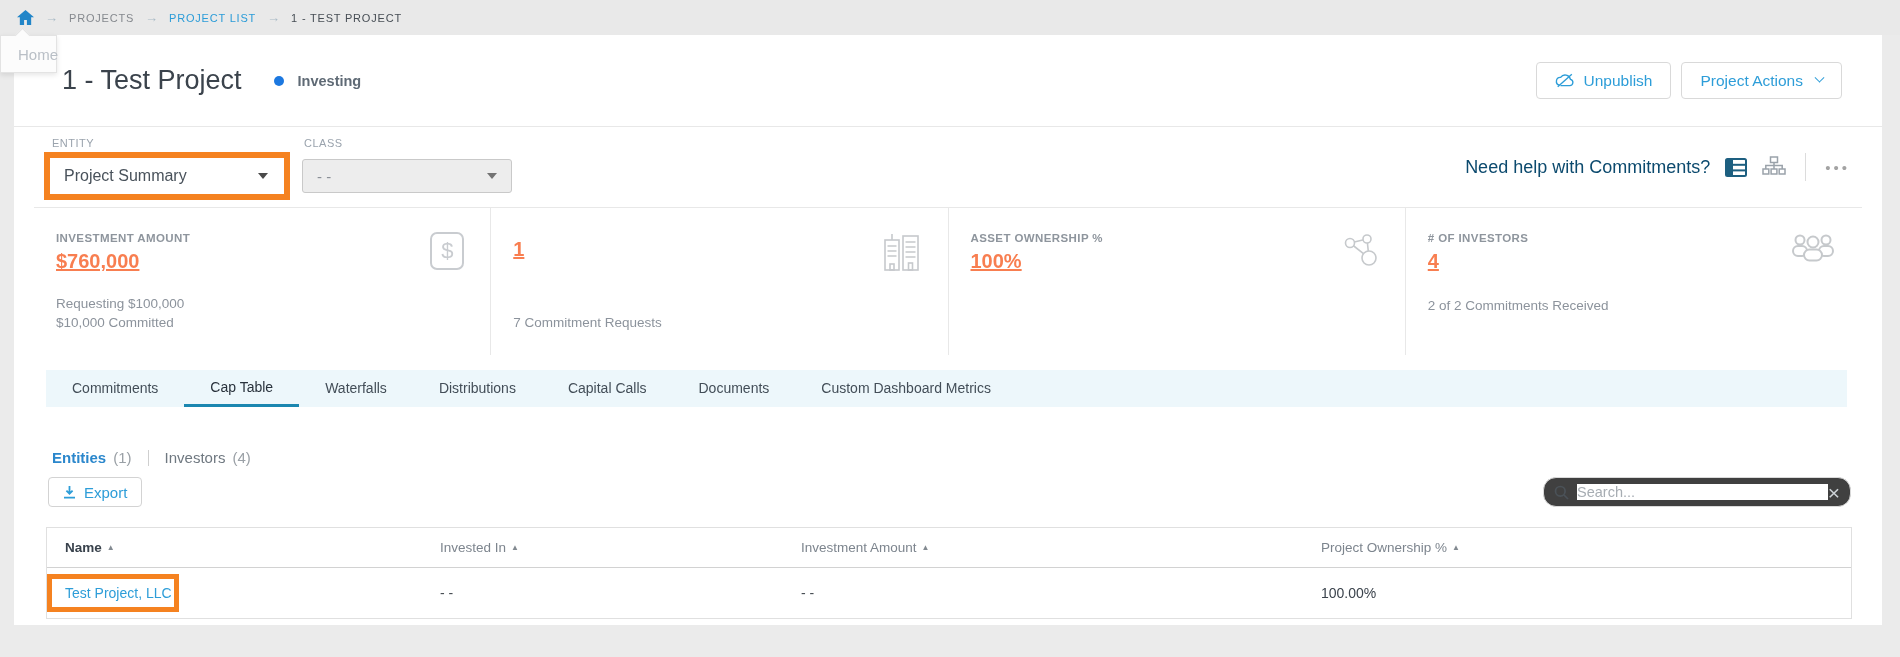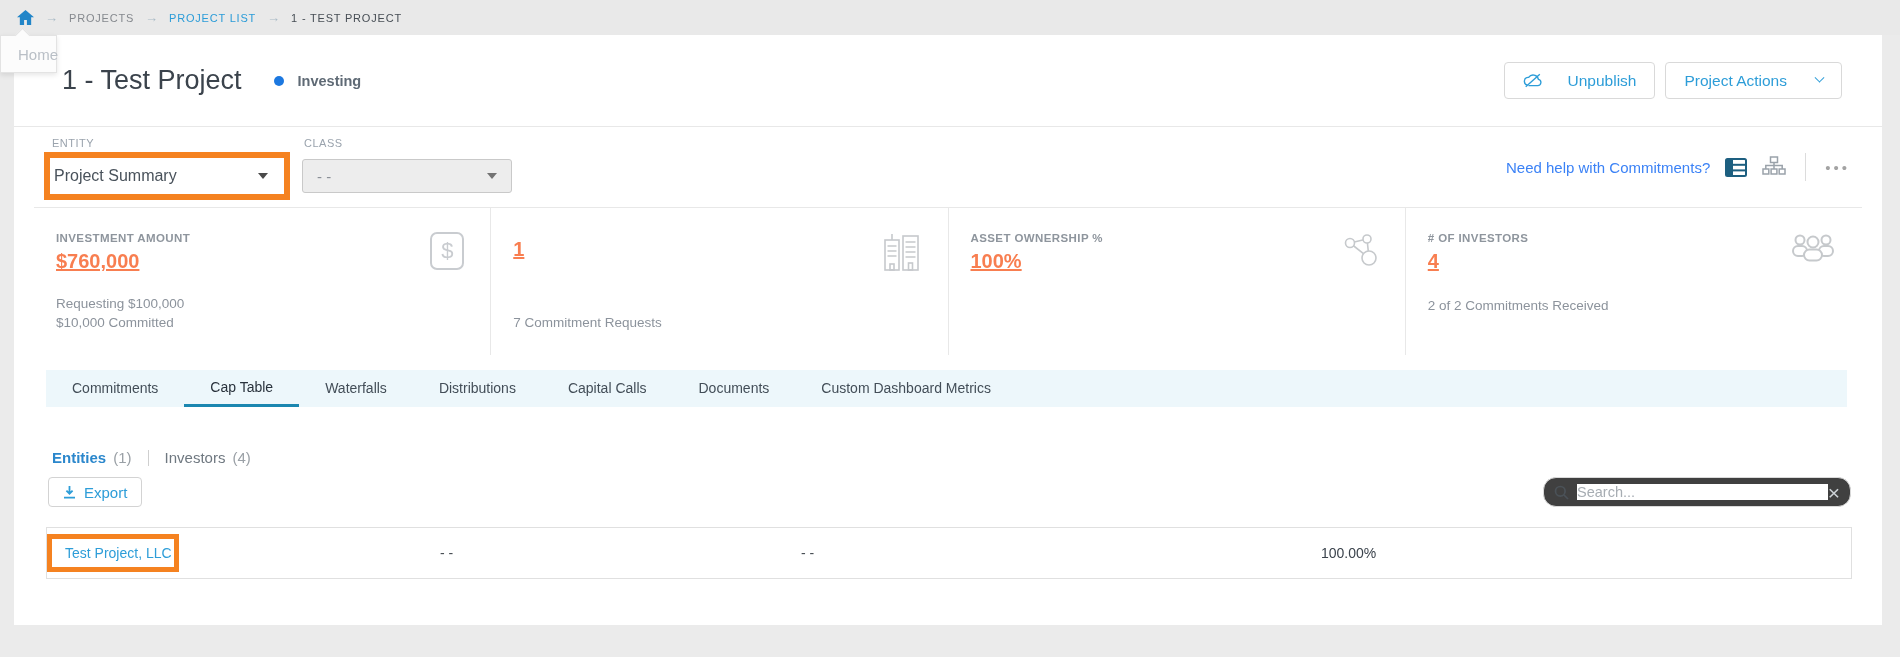--- a/index.html
+++ b/index.html
@@ -24,47 +24,47 @@
 
   
   .card { position:absolute; left:14px; top:35px; width:1868px; height:590px; background:#fff; }
 
   .title-row { position:absolute; top:0; left:0; right:0; height:92px; display:flex; align-items:center;
                padding:0 40px 0 34px; border-bottom:1px solid #e8e8e8; }
   .page-title { font-size:27px; font-weight:400; color:#3b434c; margin-left:14px; }
   .status-dot { width:10px; height:10px; border-radius:50%; background:#1c78e0; margin-left:32px; }
   .status-text { font-size:14.5px; color:#5f6a75; margin-left:14px; font-weight:700; }
   .spacer { flex:1; }
-  .btn { display:flex; align-items:center; gap:25px; height:37px; padding:0 18px; background:#fff;
+  .btn { display:flex; align-items:center; gap:9px; height:37px; padding:0 18px; background:#fff;
          border:1px solid #d9d9d9; border-radius:4px; color:#2d9dd8; font-size:15.5px; cursor:pointer;
          font-family:"Liberation Sans", sans-serif; }
   .btn + .btn { margin-left:10px; }
   .chev { width:7px; height:7px; border-right:1.6px solid #2d9dd8; border-bottom:1.6px solid #2d9dd8;
           transform:rotate(45deg) translate(-2px,-2px); margin-left:4px; }
 
   
   .filter-row { position:absolute; top:92px; left:20px; right:20px; height:81px;
                 border-bottom:1px solid #e8e8e8; padding-top:10px; display:flex; }
   .field { display:flex; flex-direction:column; }
   .field label { font-size:11px; letter-spacing:.5px; color:#9aa3ad; height:14px; }
   .field-entity { margin-left:10px; }
   .field-entity label { margin-left:8px; }
   .annotation-box { border:6px solid #f58220; margin-top:1px; }
   .select { display:flex; align-items:center; justify-content:space-between; cursor:pointer; }
-  .select-entity { width:234px; height:36px; background:#fff; padding:0 16px 0 4px;
+  .select-entity { width:234px; height:36px; background:#fff; padding:0 16px 0 14px;
                    font-size:16px; color:#49525b; }
   .field-class { margin-left:12px; }
   .field-class label { margin-left:2px; }
   .select-class { width:210px; height:34px; margin-top:8px; background:#ededed; border:1px solid #c9c9c9;
                   border-radius:3px; padding:0 14px; font-size:15px; color:#8a8f96; }
   .caret { width:0; height:0; border-left:5px solid transparent; border-right:5px solid transparent;
            border-top:6px solid #4a4a4a; }
   .caret.gray { border-top-color:#737373; }
   .filter-right { position:absolute; right:12px; top:26px; display:flex; align-items:center; gap:15px; }
-  .help-link { color:#3b82f6; font-size:15px; cursor:pointer; text-decoration:none; }
+  .help-link { color:#0c4a6e; font-size:18px; cursor:pointer; text-decoration:none; }
   .icon-btn { display:flex; align-items:center; cursor:pointer; }
   .vdiv { width:1px; height:28px; background:#dcdcdc; margin:0 4px; }
   .dots { color:#a3a3a3; font-size:15px; letter-spacing:3px; cursor:pointer; }
 
   
   .stats-row { position:absolute; top:173px; left:20px; right:20px; height:147px; display:flex; }
   .stat { flex:1; position:relative; padding:24px 0 0 22px; }
   .stat + .stat { border-left:1px solid #e8e8e8; }
   .stat-label { font-size:11.5px; font-weight:700; letter-spacing:.4px; color:#8e959d; }
   .stat-value { font-size:20px; font-weight:700; color:#f87e50; margin-top:6px;text-decoration:underline; }
@@ -293,20 +293,34 @@
       <svg width="15" height="15" viewBox="0 0 15 15" stroke="#4b5258" fill="none" stroke-width="1.7">
         <circle cx="6.3" cy="6.3" r="4.8"></circle>
           <path d="M10 10 L14 14"></path>
       </svg>
     </span>
     <input type="text" placeholder="Search..." style="">
     <span class="search-clear">×</span>
   </div>
 
   <div class="table">
+    <div class="t-head">
+      <div class="th first">
+        <span>Name</span><span class="sort">▲</span>
+      </div>
+      <div class="th">
+        <span>Invested In</span><span class="sort">▲</span>
+      </div>
+      <div class="th">
+        <span>Investment Amount</span><span class="sort">▲</span>
+      </div>
+      <div class="th">
+        <span>Project Ownership %</span><span class="sort">▲</span>
+      </div>
+    </div>
     <div class="t-row">
       <div class="td">
         <div class="cell-annotation">
           <span class="row-link">Test Project, LLC</span>
         </div>
       </div>
       <div class="td">- -</div>
       <div class="td">- -</div>
       <div class="td ownership">100.00%</div>
     </div>

